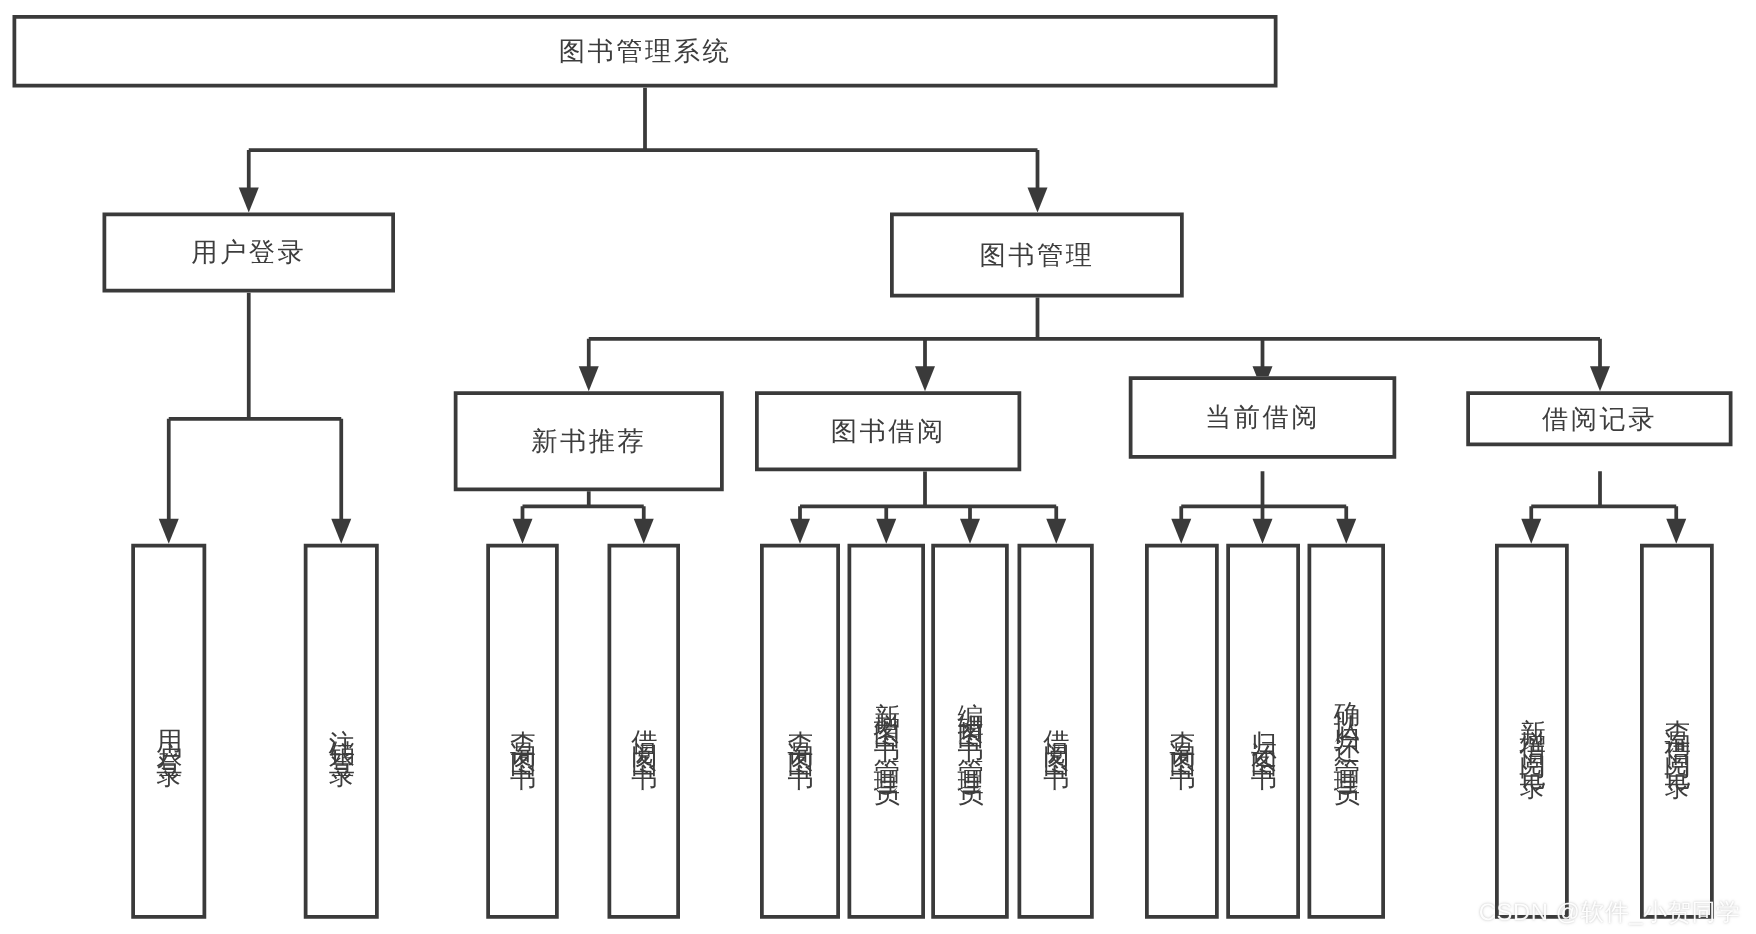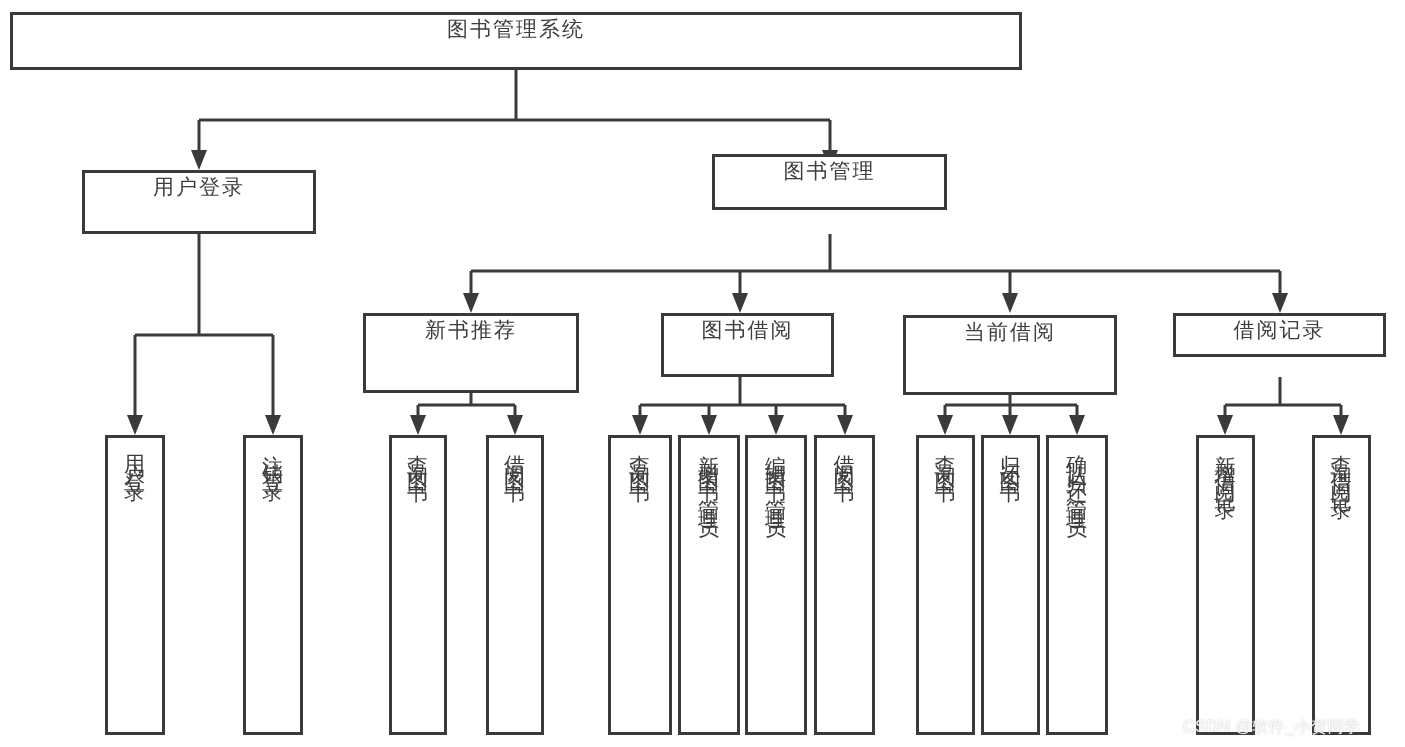--- a/index.html
+++ b/index.html
@@ -22,20 +22,21 @@
   svg.connectors{
     position:absolute;
     left:0;top:0;
     z-index:0;
   }
   .node{
     position:absolute;
     background:#fff;
     border:3px solid var(--line);
     display:flex;
+    align-items:center;
     justify-content:center;
     color:var(--text);
     z-index:1;
   }
   .node.h span{
     font-size:21px;
     letter-spacing:2px;
     white-space:nowrap;
   }
   .node.v span{
@@ -43,21 +44,21 @@
     font-size:21px;
     letter-spacing:9px;
     line-height:1;
     white-space:nowrap;
   }
   .watermark{
     position:absolute;
     left:1183px;
     top:717px;
     z-index:2;
-    font-size:16px;
+    font-size:19px;
     letter-spacing:0.5px;
     color:rgba(255,255,255,0.95);
     text-shadow:0 0 2px rgba(130,130,130,0.55);
     white-space:nowrap;
   }
 </style>
 </head>
 <body>
 
 <div class="canvas">
@@ -102,31 +103,31 @@
     </g>
   </svg>
 
   <div class="node h" style="left:10px;top:12px;width:1012px;height:58px">
     <span>图书管理系统</span>
   </div>
 
   <div class="node h" style="left:82px;top:170px;width:234px;height:64px">
     <span>用户登录</span>
   </div>
-  <div class="node h" style="left:712px;top:154px;width:235px;height:56px">
+  <div class="node h" style="left:712px;top:170px;width:235px;height:68px">
     <span>图书管理</span>
   </div>
 
   <div class="node h" style="left:363px;top:313px;width:216px;height:80px">
     <span>新书推荐</span>
   </div>
-  <div class="node h" style="left:661px;top:313px;width:173px;height:64px">
+  <div class="node h" style="left:604px;top:313px;width:213px;height:64px">
     <span>图书借阅</span>
   </div>
-  <div class="node h" style="left:903px;top:315px;width:214px;height:80px">
+  <div class="node h" style="left:903px;top:301px;width:214px;height:66px">
     <span>当前借阅</span>
   </div>
   <div class="node h" style="left:1173px;top:313px;width:213px;height:44px">
     <span>借阅记录</span>
   </div>
 
   <div class="node v" style="left:105px;top:435px;width:60px;height:300px">
     <span>用户登录</span>
   </div>
   <div class="node v" style="left:243px;top:435px;width:60px;height:300px">

